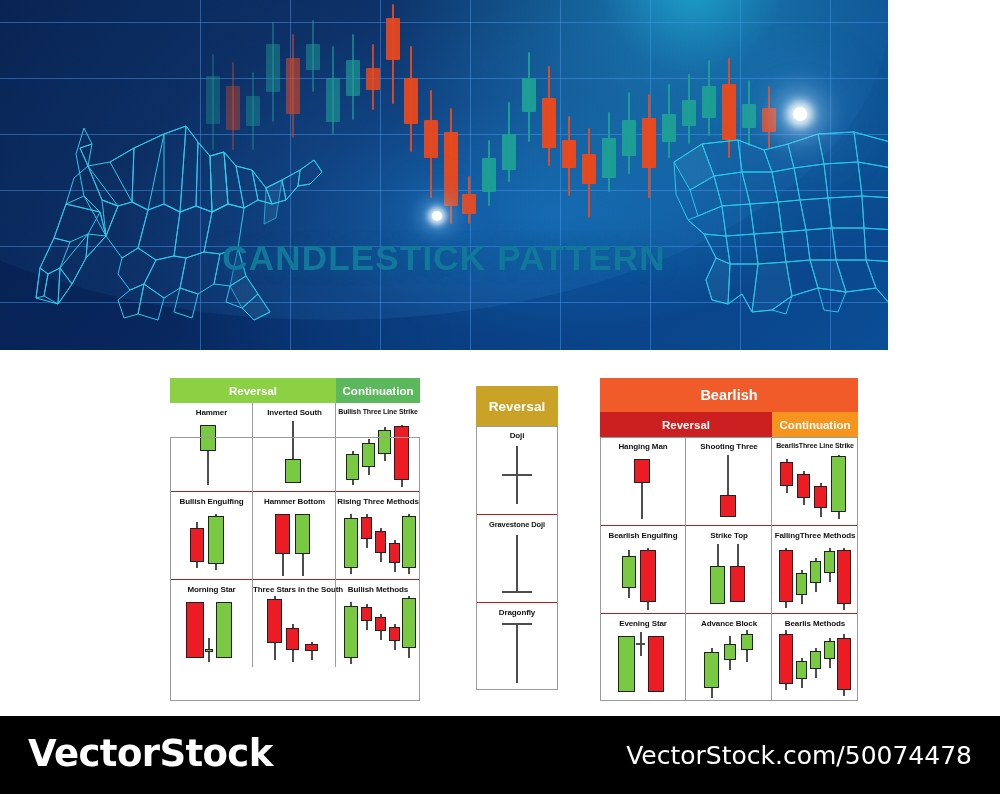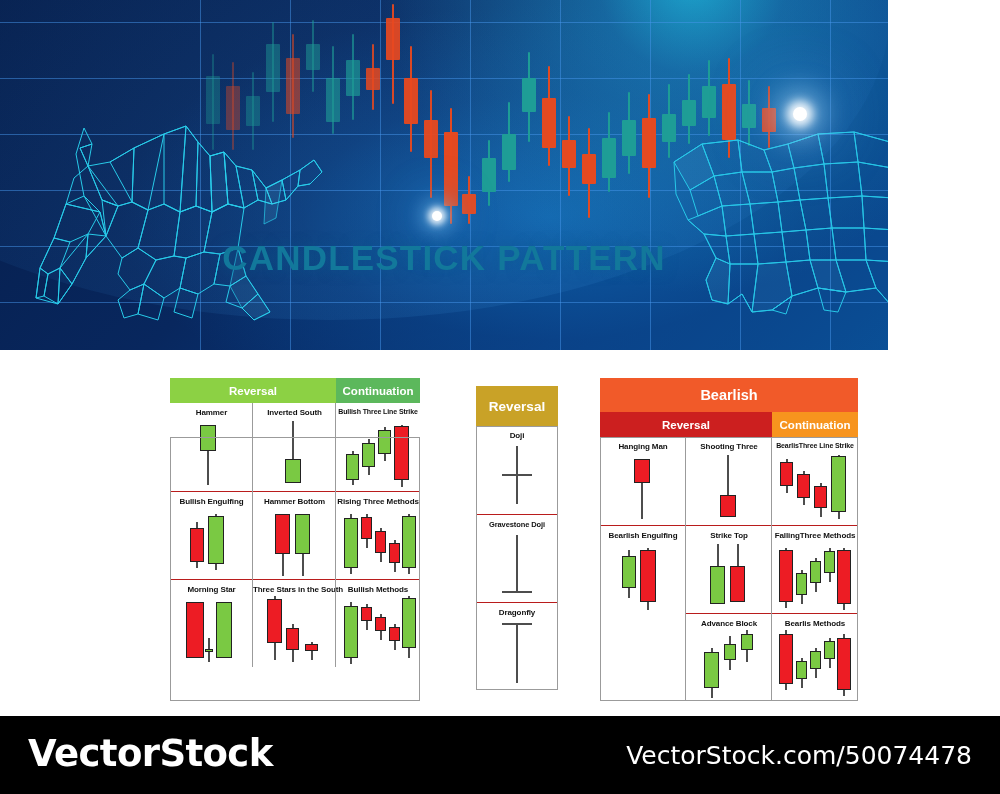--- a/index.html
+++ b/index.html
@@ -472,20 +472,33 @@
           <div class="cell-label">Bearlish Engulfing</div>
           <div class="cs" style="left:22px; top:24px; width:14px; height:48px;">
             <div class="w" style="top:0; height:48px;"></div>
             <div class="b green" style="top:6px; height:32px;"></div>
           </div>
           <div class="cs" style="left:40px; top:22px; width:16px; height:62px;">
             <div class="w" style="top:0; height:62px;"></div>
             <div class="b red" style="top:2px; height:52px;"></div>
           </div>
         </div>
+        <div class="cell">
+          <div class="cell-label">Evening Star</div>
+          <div class="cs" style="left:18px; top:22px; width:17px; height:56px;">
+            <div class="b green" style="top:0; height:56px;"></div>
+          </div>
+          <div class="cs" style="left:36px; top:18px; width:9px; height:24px;">
+            <div class="w" style="top:0; height:24px;"></div>
+            <div style="position:absolute; left:0; right:0; top:11px; height:2px; background:#4d4d4d;"></div>
+          </div>
+          <div class="cs" style="left:48px; top:22px; width:16px; height:56px;">
+            <div class="b red" style="top:0; height:56px;"></div>
+          </div>
+        </div>
         <div class="sep" style="right:0;"></div>
       </div>
 
       <div class="col" style="width:86px; flex:none;">
         <div class="cell first">
           <div class="cell-label">Shooting Three</div>
           <div class="cs" style="left:34px; top:18px; width:16px; height:62px;">
             <div class="w" style="top:0; height:62px;"></div>
             <div class="b red" style="top:40px; height:22px;"></div>
           </div>

